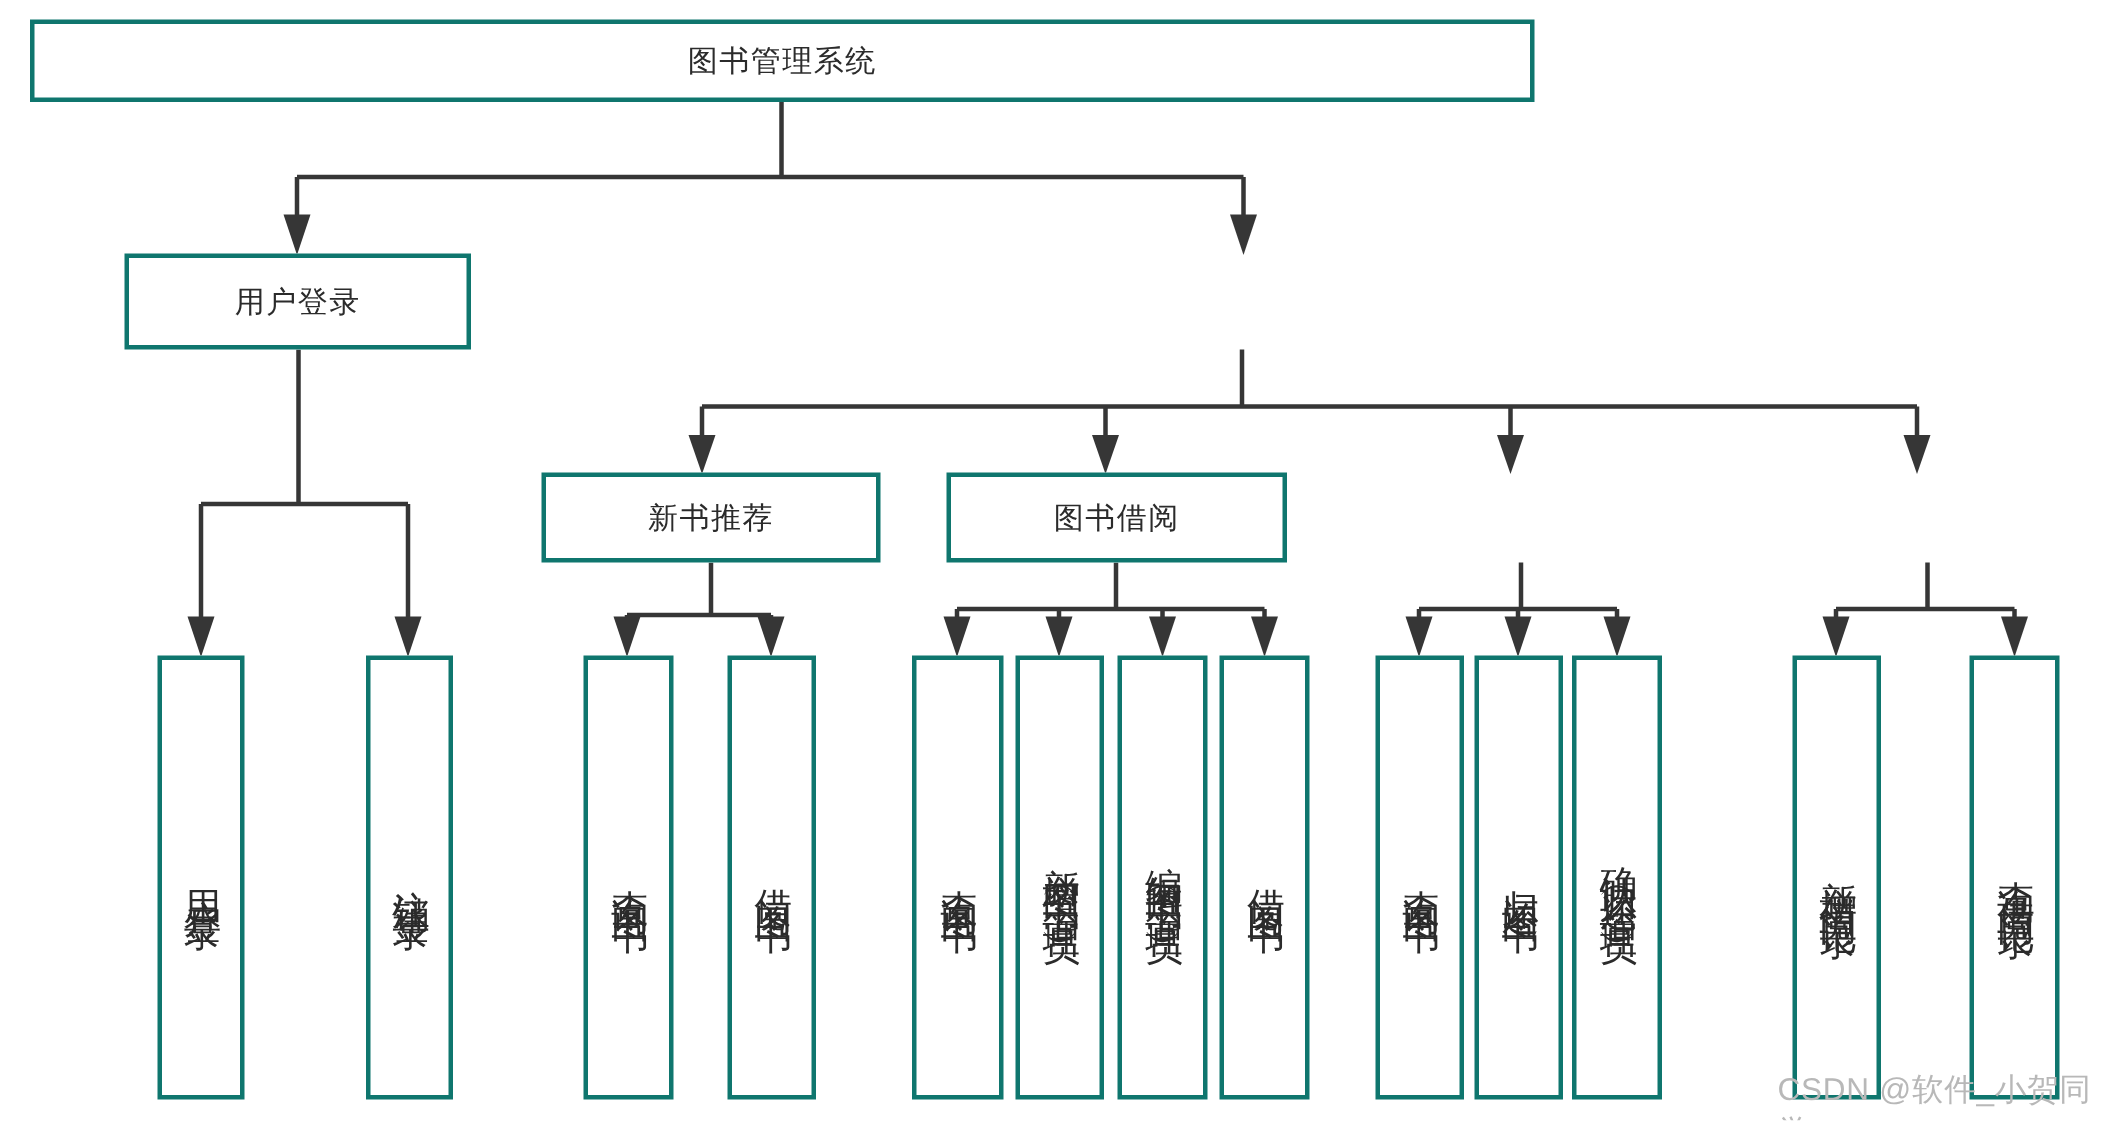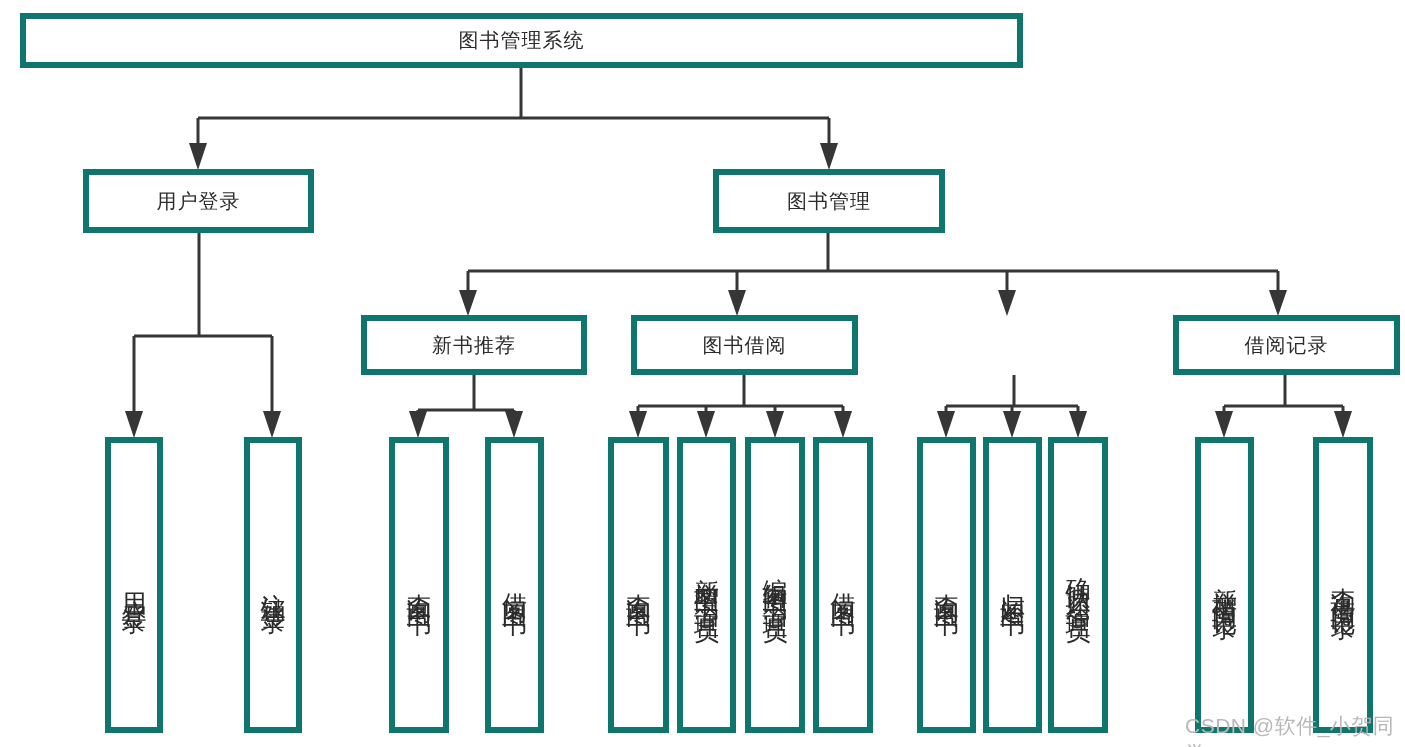--- a/index.html
+++ b/index.html
@@ -3,21 +3,21 @@
 <meta charset="utf-8">
 <style>
   html,body { margin:0; padding:0; background:#ffffff; }
   .stage {
     position:relative; width:1405px; height:747px; background:#ffffff;
     font-family:"Liberation Sans", sans-serif; color:#2b2b2b; overflow:hidden;
   }
   .wires { position:absolute; left:0; top:0; width:1405px; height:747px; }
   .node {
     position:absolute; box-sizing:border-box; background:#ffffff;
-    border:6px solid #0f766e; display:flex; align-items:center; justify-content:center;
+    border:3px solid #0f766e; display:flex; align-items:center; justify-content:center;
     white-space:nowrap;
   }
   .h { font-size:20px; letter-spacing:1px; }
   .v {
     writing-mode:vertical-rl; text-orientation:mixed;
     font-size:25px; letter-spacing:6px; line-height:1;
   }
   .watermark {
     position:absolute; left:1185px; top:712px;
     font-size:21px; color:#b8b8b8; letter-spacing:0.5px; z-index:5;
@@ -64,25 +64,23 @@
       <polygon points="1003,411 1021,411 1012,438"></polygon>
       <polygon points="1069,411 1087,411 1078,438"></polygon>
       <polygon points="1215,411 1233,411 1224,438"></polygon>
       <polygon points="1334,411 1352,411 1343,438"></polygon>
     </g>
   </svg>
 
   <div class="node h" style="left:20px;top:13px;width:1003px;height:55px">图书管理系统</div>
 
   <div class="node h" style="left:83px;top:169px;width:231px;height:64px">用户登录</div>
-  <div class="node h" style="left:713px;top:169px;width:232px;height:64px">图书管理</div>
 
   <div class="node h" style="left:361px;top:315px;width:226px;height:60px">新书推荐</div>
   <div class="node h" style="left:631px;top:315px;width:227px;height:60px">图书借阅</div>
-  <div class="node h" style="left:1173px;top:315px;width:227px;height:60px">借阅记录</div>
 
   <div class="node v" style="left:105px;top:437px;width:58px;height:296px">用户登录</div>
   <div class="node v" style="left:244px;top:437px;width:58px;height:296px">注销登录</div>
 
   <div class="node v" style="left:389px;top:437px;width:60px;height:296px">查询图书</div>
   <div class="node v" style="left:485px;top:437px;width:59px;height:296px">借阅图书</div>
 
   <div class="node v" style="left:608px;top:437px;width:61px;height:296px">查询图书</div>
   <div class="node v" style="left:677px;top:437px;width:59px;height:296px">新增图书（管理员）</div>
   <div class="node v" style="left:745px;top:437px;width:60px;height:296px">编辑图书（管理员）</div>

